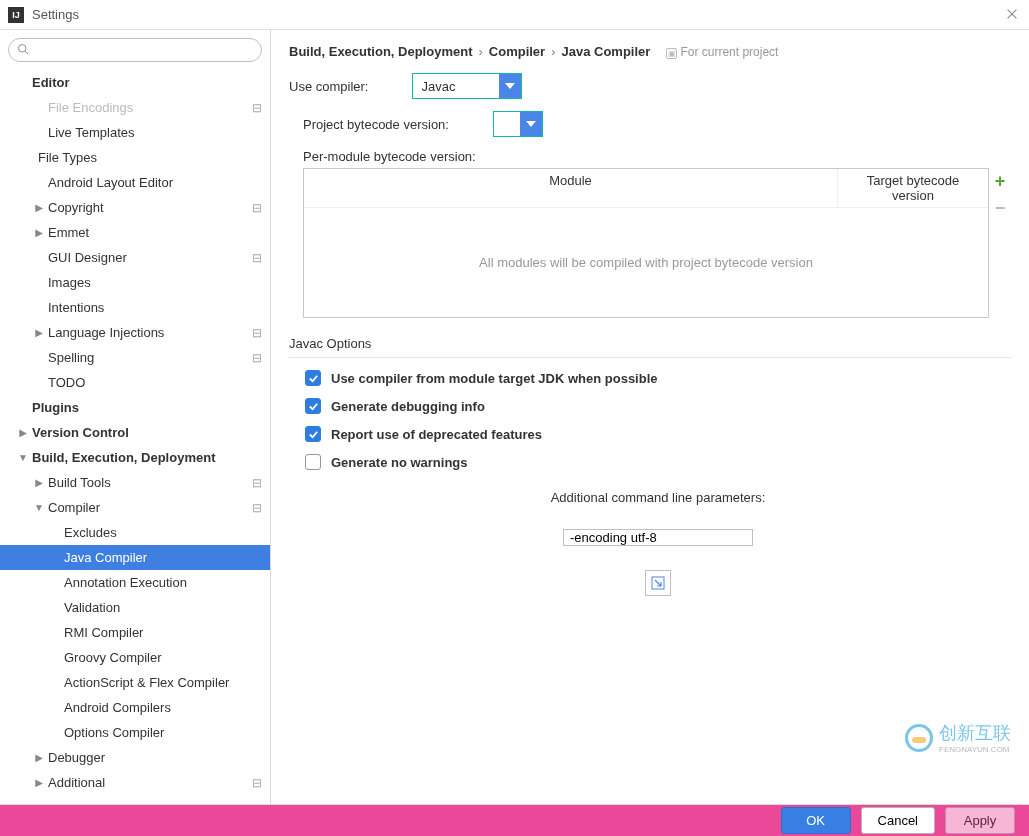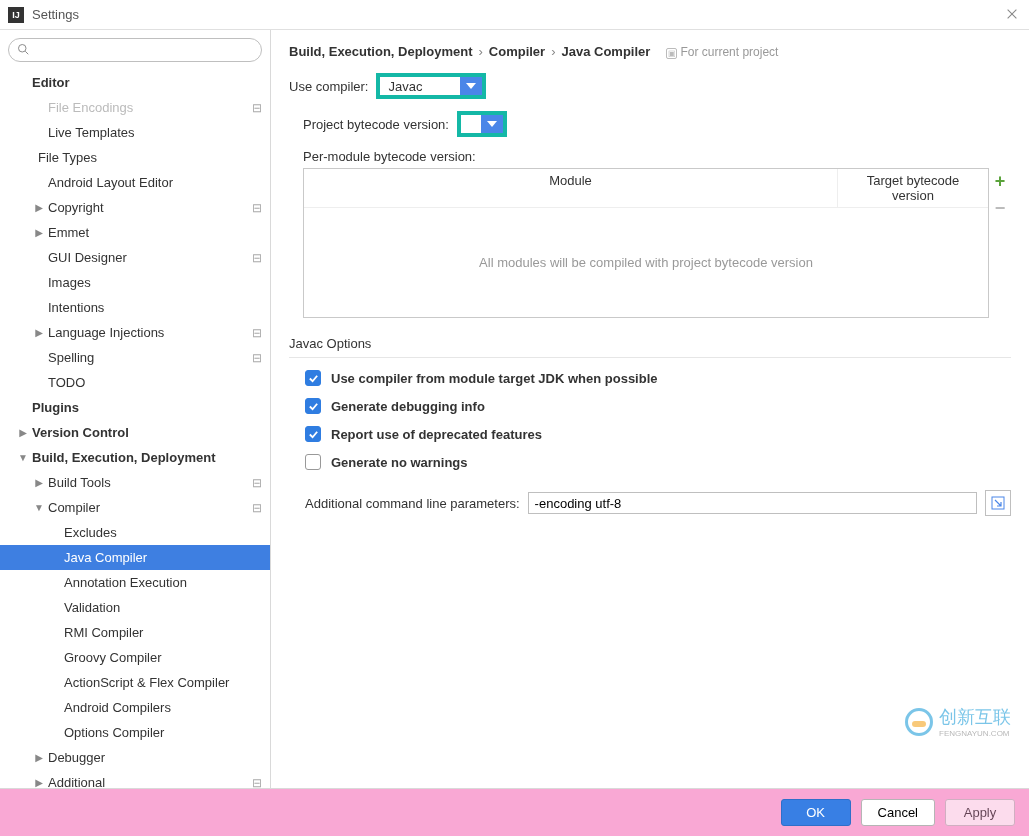--- a/index.html
+++ b/index.html
@@ -31,21 +31,21 @@
 .main-scroll { flex: 1; overflow: auto; }
 .crumbs { padding: 14px 18px 8px 18px; display: flex; align-items: center; gap: 6px; }
 .crumb { font-weight: bold; color: #333; }
 .crumb-sep { color: #888; }
 .crumb-hint { color: #999; font-size: 12px; }
 .crumb-hint-icon { display: inline-block; width: 11px; height: 11px; border: 1px solid #bbb; border-radius: 2px; font-size: 8px; line-height: 9px; text-align: center; color: #bbb; margin-right: 3px; }
 
 .form-row { display: flex; align-items: center; padding: 6px 18px; gap: 8px; }
 .form-label { color: #333; }
 
-.combo { display: flex; align-items: center; border: 4px solid #14b8a6; height: 26px; }
+.combo { display: flex; align-items: center; border: 1px solid #14b8a6; height: 26px; margin-left: 36px; }
 .combo-text { padding: 0 8px; }
 .combo-btn { background: #4a86e8; width: 22px; height: 100%; display: flex; align-items: center; justify-content: center; cursor: pointer; }
 .combo-btn svg { fill: #fff; }
 
 .section-label { padding: 6px 18px 2px 18px; color: #333; }
 
 .table-wrap { margin: 2px 18px 10px 18px; display: flex; }
 .module-table { flex: 1; border: 1px solid #c9c9c9; height: 150px; display: flex; flex-direction: column; }
 .thead { display: flex; background: #fff; border-bottom: 1px solid #eee;}
 .th { padding: 4px 8px; text-align: center; color: #333; }
@@ -57,25 +57,25 @@
 .minus-btn { color: #bbb; font-size: 18px; font-weight: bold; cursor: default; }
 
 .group-label { padding: 8px 18px 2px 18px; color: #333; }
 .group-divider { margin: 4px 18px 6px 18px; border: none; border-top: 1px solid #e6e6e6; }
 
 .check-row { display: flex; align-items: center; gap: 10px; padding: 6px 18px 6px 34px; font-weight: bold; }
 .chk { width: 16px; height: 16px; border: 1px solid #999; border-radius: 3px; display: flex; align-items: center; justify-content: center; cursor: pointer; }
 .chk.checked { background: #2f7de1; border-color: #2f7de1; }
 .chk.checked svg { stroke: #fff; }
 
-.param-row { display: flex; align-items: center; padding: 14px 18px 8px 34px; gap: 8px; }
+.param-row { display: flex; align-items: center; padding: 14px 18px 8px 34px; gap: 24px; flex-direction: column; }
 .param-input { flex: 1; border: 1px solid #bfbfbf; height: 22px; padding: 0 6px; font-size: 13px; outline: none; }
 .expand-btn { width: 26px; height: 26px; border: 1px solid #bfbfbf; display: flex; align-items: center; justify-content: center; cursor: pointer; color: #4a86e8; }
 
-.footer { height: 48px; border-top: 1px solid #d9d9d9; display: flex; align-items: center; justify-content: flex-end; padding: 0 14px; gap: 10px; background: #f9a8d4; }
+.footer { height: 32px; border-top: 1px solid #d9d9d9; display: flex; align-items: center; justify-content: flex-end; padding: 0 14px; gap: 10px; background: #ec4899; }
 .btn { height: 27px; min-width: 70px; padding: 0 16px; border: 1px solid #b5b5b5; background: #fff; border-radius: 3px; cursor: pointer; font-size: 13px; }
 .btn.primary { background: #387fe4; border-color: #2e6fc9; color: #fff; }
 
 .watermark { position: absolute; right: 18px; bottom: 50px; opacity: 0.6; font-size: 18px; color: #24a0da; pointer-events: none; display: flex; align-items: center; gap: 6px; }
 .watermark-circle { width: 28px; height: 28px; border: 3px solid #24a0da; border-radius: 50%; position: relative; }
 .watermark-circle::after { content:""; position:absolute; width:14px; height:6px; background:#f5a623; top:10px; left:4px; border-radius:3px; }
 </style>
 </head>
 <body>
 

